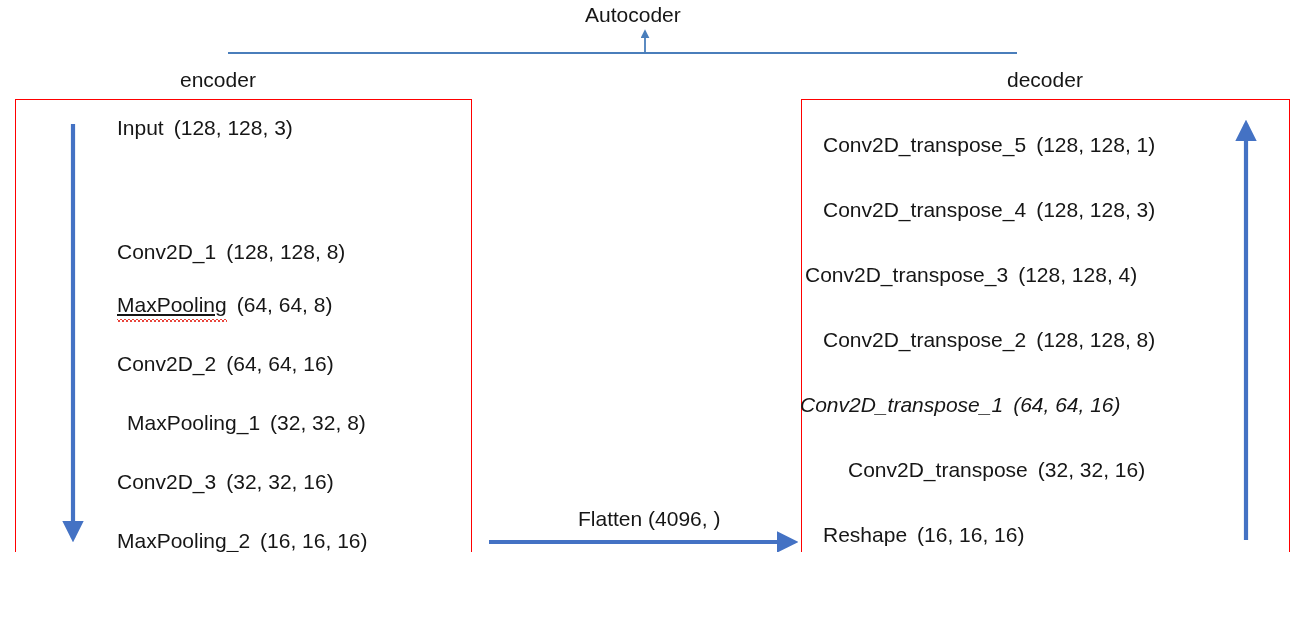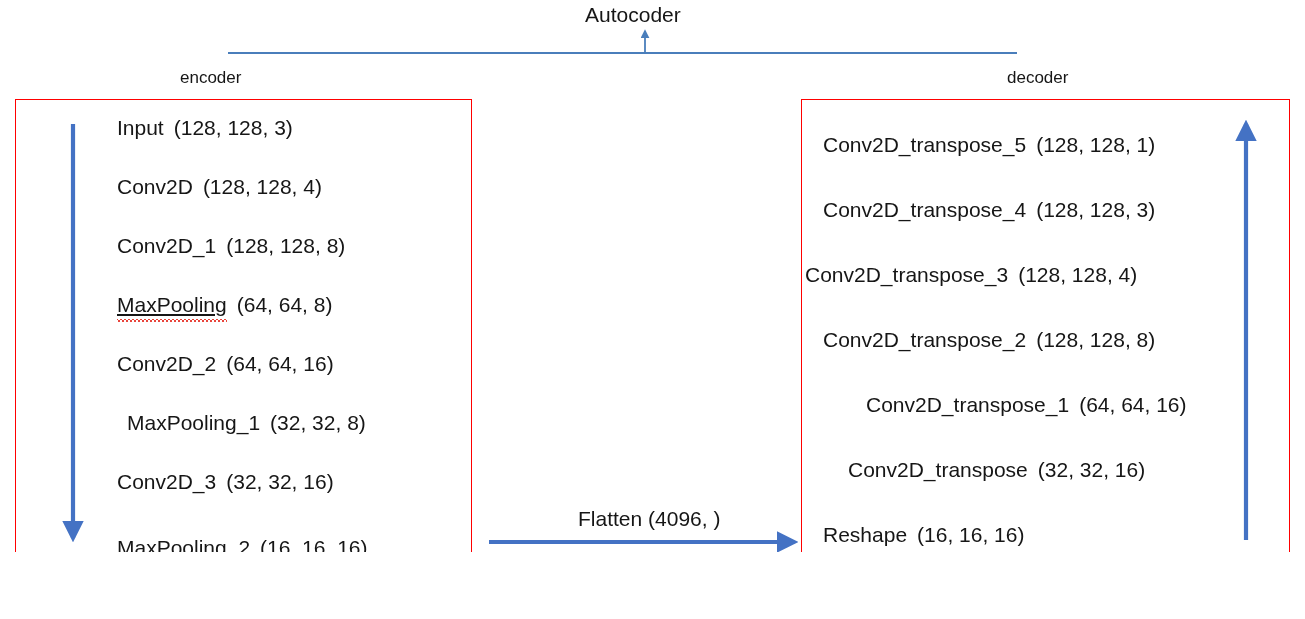--- a/index.html
+++ b/index.html
@@ -21,21 +21,21 @@
   .txt {
     position: absolute;
     white-space: nowrap;
     line-height: 1;
   }
   .title-txt {
     font-size: 21px;
     color: #161616;
   }
   .grp-label {
-    font-size: 17px;
+    font-size: 21px;
     color: #161616;
   }
   .row-txt {
     font-size: 21px;
     color: #161616;
   }
   .row-txt .shape {
     margin-left: 10px;
   }
   .edge-label {
@@ -101,45 +101,42 @@
   <div class="txt grp-label" style="left:180px; top:69px;">encoder</div>
 
   <div class="txt grp-label" style="left:1007px; top:69px;">decoder</div>
 
   <div class="red-box" style="left:15px; top:99px; width:457px; height:464px;"></div>
 
   <div class="txt row-txt" style="left:117px; top:117px;">
     <span>Input</span><span class="shape">(128, 128, 3)</span>
   </div>
 
-  <div class="txt row-txt" style="left:117px; top:176px;">
-    <span>Conv2D</span><span class="shape">(128, 128, 4)</span>
-  </div>
 
-  <div class="txt row-txt" style="left:117px; top:235px;">
+  <div class="txt row-txt" style="left:117px; top:241px;">
     <span>Conv2D_1</span><span class="shape">(128, 128, 8)</span>
   </div>
 
   <div class="txt row-txt" style="left:117px; top:294px;">
     <span class="spell-name">MaxPooling</span><span class="shape">(64, 64, 8)</span>
   </div>
 
   <div class="txt row-txt" style="left:117px; top:353px;text-align:right;">
     <span>Conv2D_2</span><span class="shape">(64, 64, 16)</span>
   </div>
 
   <div class="txt row-txt" style="left:127px; top:412px;">
     <span>MaxPooling_1</span><span class="shape">(32, 32, 8)</span>
   </div>
 
   <div class="txt row-txt" style="left:117px; top:471px;">
     <span>Conv2D_3</span><span class="shape">(32, 32, 16)</span>
   </div>
 
-  <div class="txt row-txt" style="left:117px; top:530px;margin-top:7px;">
+  <div class="txt row-txt" style="left:117px; top:530px;">
     <span>MaxPooling_2</span><span class="shape">(16, 16, 16)</span>
   </div>
 
   <div class="txt grp-label" style="left:177px; top:579px;text-align:center;">Sequential</div>
 
   <div class="red-box" style="left:801px; top:99px; width:489px; height:464px;"></div>
 
   <div class="txt row-txt" style="left:823px; top:134px;">
     <span>Conv2D_transpose_5</span><span class="shape">(128, 128, 1)</span>
   </div>
@@ -149,21 +146,21 @@
   </div>
 
   <div class="txt row-txt" style="left:805px; top:264px;text-align:center;">
     <span>Conv2D_transpose_3</span><span class="shape">(128, 128, 4)</span>
   </div>
 
   <div class="txt row-txt" style="left:823px; top:329px;">
     <span>Conv2D_transpose_2</span><span class="shape">(128, 128, 8)</span>
   </div>
 
-  <div class="txt row-txt" style="left:866px; top:394px;">
+  <div class="txt row-txt" style="left:800px; top:394px;font-style:italic;">
     <span>Conv2D_transpose_1</span><span class="shape">(64, 64, 16)</span>
   </div>
 
   <div class="txt row-txt" style="left:823px; top:459px;margin-left:25px;">
     <span>Conv2D_transpose</span><span class="shape">(32, 32, 16)</span>
   </div>
 
   <div class="txt row-txt" style="left:823px; top:524px;">
     <span>Reshape</span><span class="shape">(16, 16, 16)</span>
   </div>

